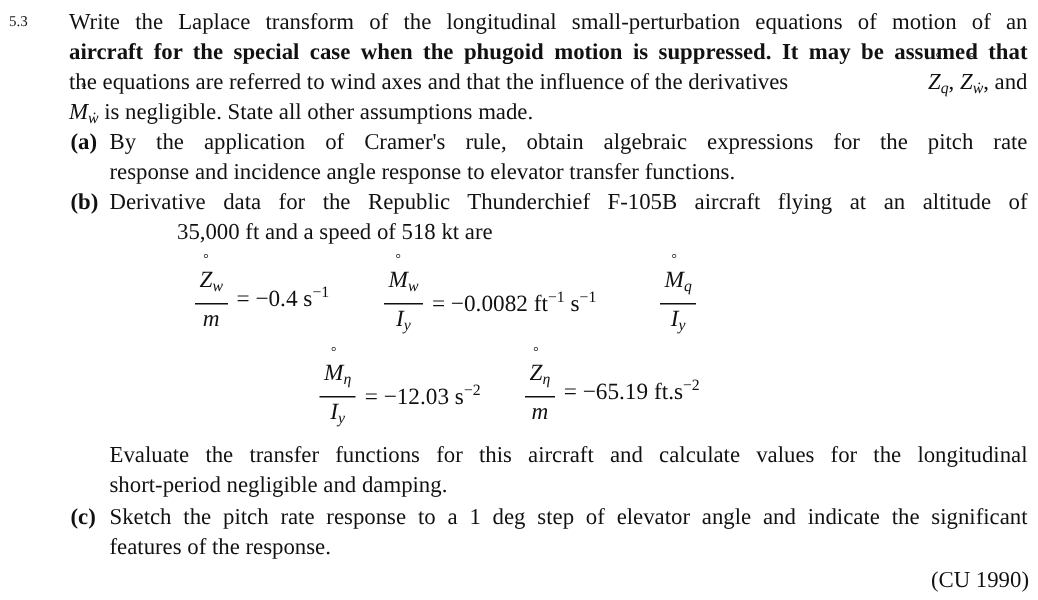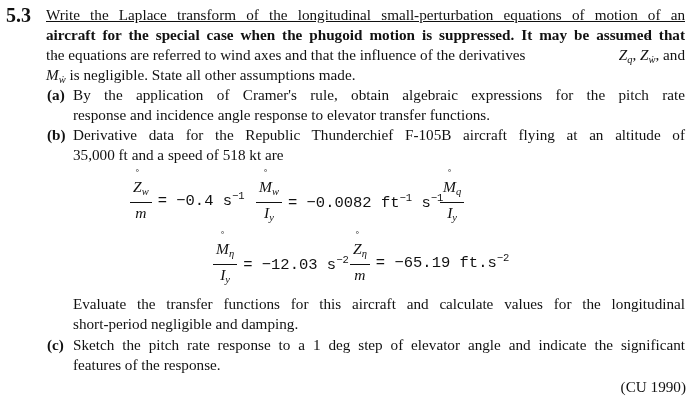--- a/index.html
+++ b/index.html
@@ -2,43 +2,43 @@
 <html><head>
 <meta charset="utf-8">
 <style>
   html, body { margin: 0; padding: 0; background: #ffffff; }
   body {
     width: 692px; height: 400px; overflow: hidden; position: relative;
     font-family: "Liberation Serif", "DejaVu Serif", serif;
     color: #111111; font-size: 15.2px; line-height: 20px;
   }
   .abs { position: absolute; white-space: nowrap; }
-  .qnum { left: 6px; top: 5px; font-weight: bold; font-size: 20px; }
+  .qnum { left: 6px; top: 5px; font-weight: normal; font-size: 10px; }
   .line { left: 46px; }
   .ind { left: 73px; }
   .lbl { left: 47px; font-weight: bold; }
   .justify { text-align: justify; text-align-last: justify; }
   .sym { position: relative; font-style: italic; display: inline-block; }
   .ring { position: absolute; left: 50%; top: -9px; transform: translateX(-50%);
           font-style: normal; font-size: 9px; line-height: 9px; }
   .ring.hi { top: -11px; }
   sub { font-size: 10.5px; vertical-align: -3px; font-style: italic; }
   sup { font-size: 10.5px; vertical-align: 6px; font-style: normal; }
   .eq { display: inline-flex; align-items: center; position: absolute; white-space: nowrap; font-size: 15.5px; }
   .frac { display: inline-flex; flex-direction: column; align-items: center; margin-right: 6px; }
   .num { padding: 0 3px; border-bottom: 1px solid #111; line-height: 20px; padding-top: 4px; }
   .den { line-height: 20px; font-style: italic; }
-  .rhs { white-space: nowrap; font-family: Liberation Mono, monospace; }
+  .rhs { white-space: nowrap; }
 </style>
 </head>
 <body>
 
 <div class="abs qnum">5.3</div>
 
-<div class="abs line justify" style="top:5px; width:639px;text-decoration:underline;">Write the Laplace transform of the longitudinal small-perturbation equations of motion of an</div>
+<div class="abs line justify" style="top:5px; width:639px;">Write the Laplace transform of the longitudinal small-perturbation equations of motion of an</div>
 <div class="abs line justify" style="top:25px; width:639px;font-weight:bold;">aircraft for the special case when the phugoid motion is suppressed. It may be assumed that</div>
 <div class="abs line" style="top:45px; width:639px; display:flex; justify-content:space-between;">
   <span>the equations are referred to wind axes and that the influence of the derivatives</span>
   <span style="display:inline-flex; gap:0;">
     <span class="sym"><span class="ring hi">°</span><span>Z</span><sub>q</sub></span>
       <span>,&nbsp;</span>
     <span class="sym"><span class="ring hi">°</span><span>Z</span><sub>ẇ</sub></span>
       <span>, and</span>
   </span>
 </div>
@@ -46,21 +46,21 @@
   <span class="sym"><span class="ring hi">°</span><span>M</span><sub>ẇ</sub></span>
   <span>is negligible. State all other assumptions made.</span>
 </div>
 
 <div class="abs lbl" style="top:85px;">(a)</div>
 <div class="abs ind justify" style="top:85px; width:612px;">By the application of Cramer's rule, obtain algebraic expressions for the pitch rate</div>
 <div class="abs ind" style="top:105px;">response and incidence angle response to elevator transfer functions.</div>
 
 <div class="abs lbl" style="top:125px;">(b)</div>
 <div class="abs ind justify" style="top:125px; width:612px;">Derivative data for the Republic Thunderchief F-105B aircraft flying at an altitude of</div>
-<div class="abs ind" style="top:145px;">35,000 ft and a speed of 518 kt are</div>
+<div class="abs ind" style="top:145px;margin-left:45px;">35,000 ft and a speed of 518 kt are</div>
 
 <div class="eq" style="left:130px; top:173px;">
   <span class="frac">
       <span class="num"><span class="sym"><span class="ring">°</span><span>Z</span></span><sub>w</sub></span>
       <span class="den">m</span>
     </span>
   <span class="rhs"><span>= −0.4 s</span><sup>−1</sup></span>
 </div>
 <div class="eq" style="left:256px; top:173px;">
   <span class="frac">

